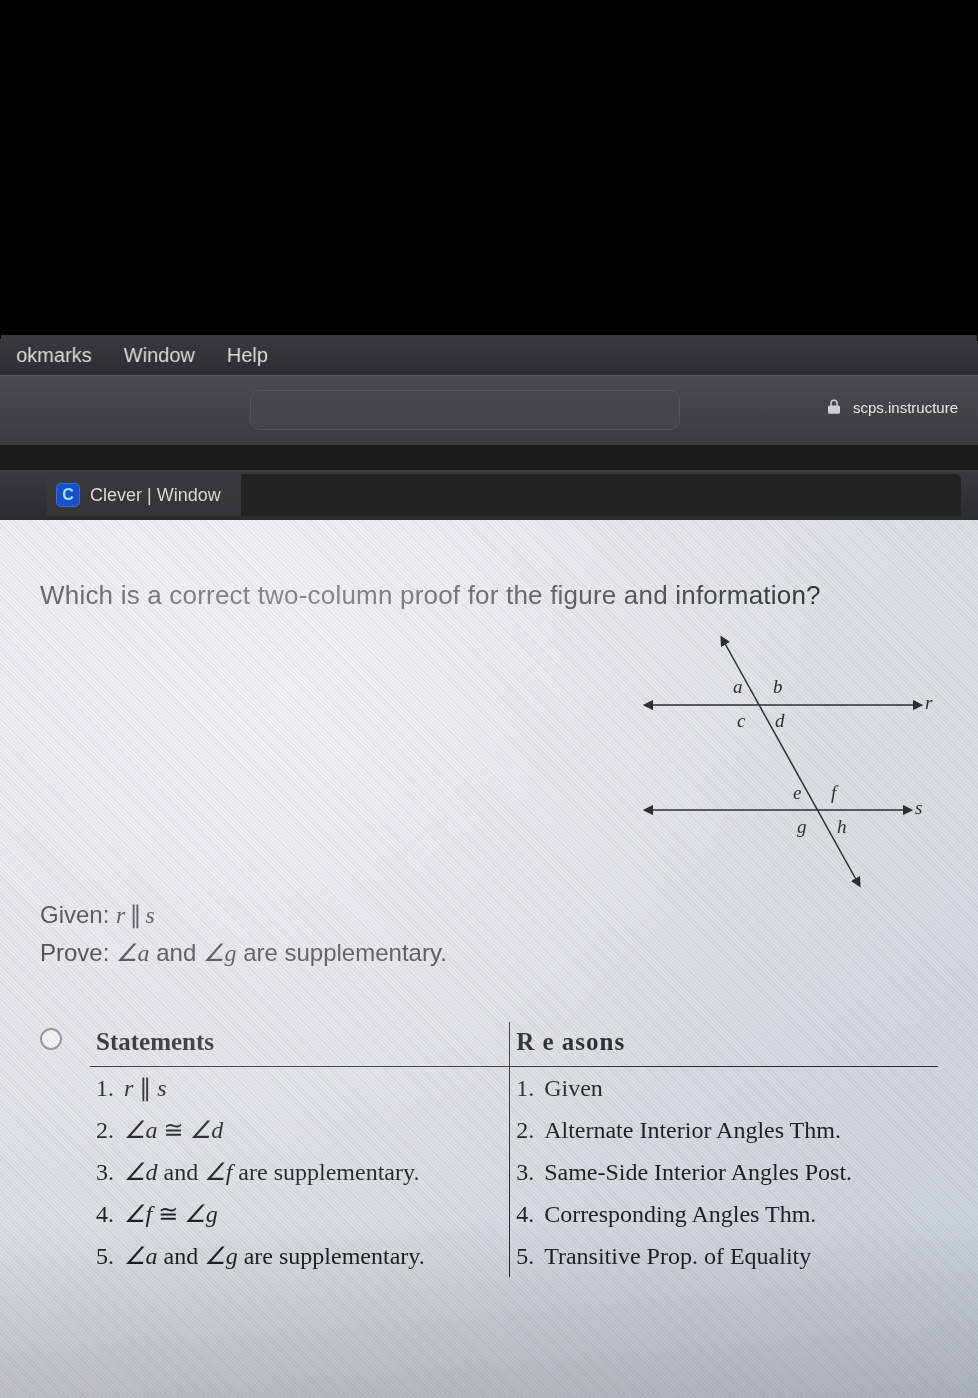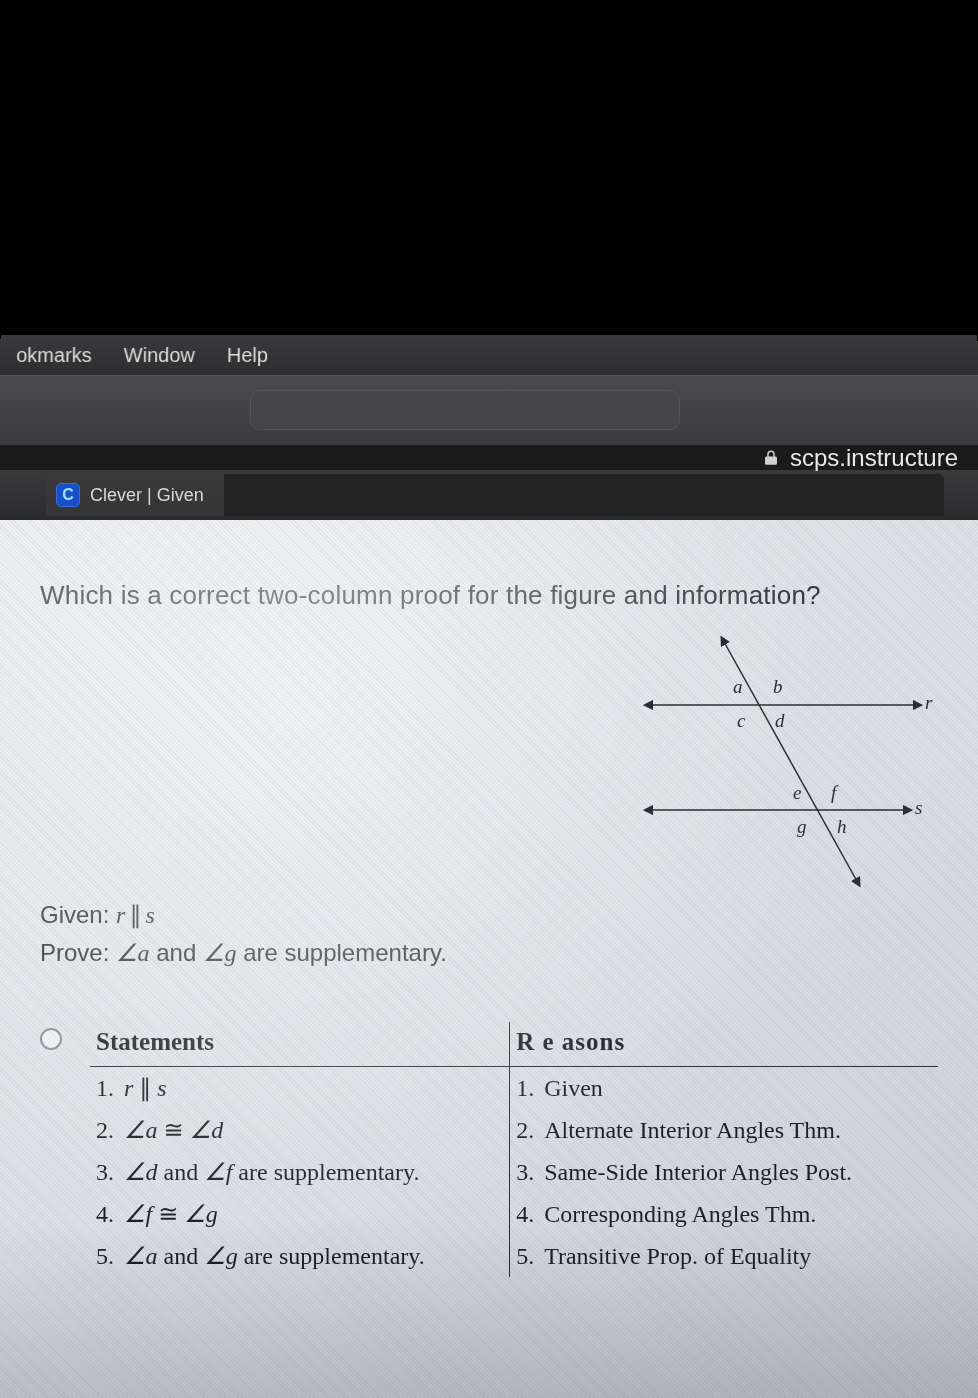--- a/index.html
+++ b/index.html
@@ -25,21 +25,21 @@
     position: relative;
     border-top: 1px solid #5a5a5c;
   }
   .urlbox {
     position: absolute; left: 250px; top: 14px;
     width: 430px; height: 40px;
     background: rgba(70,70,72,0.8);
     border-radius: 10px;
     border: 1px solid #555;
   }
-  .lockwrap { position: absolute; right: 20px; top: 22px; display:flex; align-items:center; gap:10px; color:#e8e8e8; font-size:24px;margin-top:46px; }
+  .lockwrap { position: absolute; right: 20px; top: 22px; display:flex; align-items:center; gap:10px; color:#e8e8e8; font-size:15px; }
   .lockicon svg { width: 18px; height: 18px; display:block; }
 
   .dark-strip { width:100%; height:25px; background:#1a1a1b; }
 
   .tabbar {
     width:100%; height:50px;
     background: linear-gradient(180deg, #3a3a3c 0%, #2b2b2d 100%);
     display:flex; align-items:center;
     padding-left: 46px;
   }
@@ -149,21 +149,21 @@
     </span>
     <span>scps.instructure</span>
   </div>
 </div>
 
 <div class="dark-strip"></div>
 
 <div class="tabbar">
   <div class="tab">
     <span class="cicon">C</span>
-    <span>Clever | Given</span>
+    <span>Clever | Window</span>
   </div>
   <div class="tab-inactive-fill"></div>
 </div>
 
 <div class="content">
   <div class="noise"></div>
 
   <div class="question">Which is a correct two-column proof for the figure and information?</div>
 
   <div class="figure">

